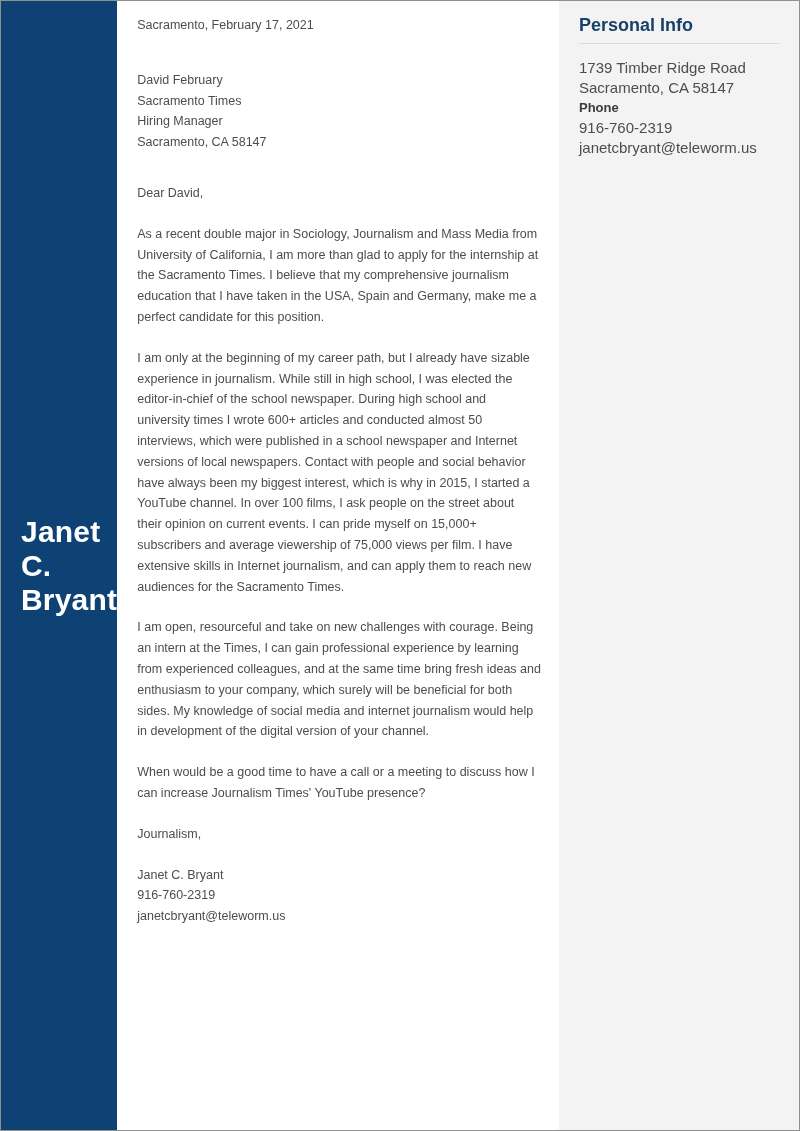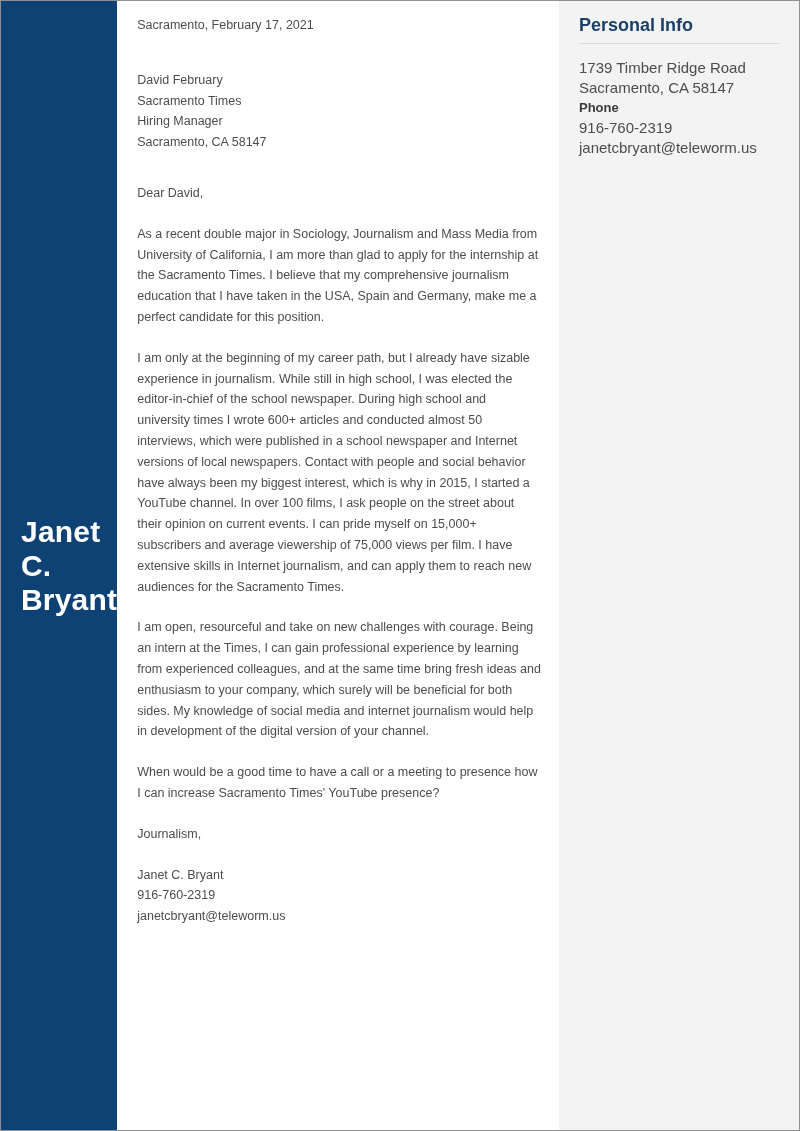--- a/index.html
+++ b/index.html
@@ -104,21 +104,21 @@
         <div>Sacramento Times</div>
         <div>Hiring Manager</div>
         <div>Sacramento, CA 58147</div>
       </div>
 
       <p class="salutation">Dear David,</p>
 
       <p class="para">As a recent double major in Sociology, Journalism and Mass Media from University of California, I am more than glad to apply for the internship at the Sacramento Times. I believe that my comprehensive journalism education that I have taken in the USA, Spain and Germany, make me a perfect candidate for this position.</p>
       <p class="para">I am only at the beginning of my career path, but I already have sizable experience in journalism. While still in high school, I was elected the editor-in-chief of the school newspaper. During high school and university times I wrote 600+ articles and conducted almost 50 interviews, which were published in a school newspaper and Internet versions of local newspapers. Contact with people and social behavior have always been my biggest interest, which is why in 2015, I started a YouTube channel. In over 100 films, I ask people on the street about their opinion on current events. I can pride myself on 15,000+ subscribers and average viewership of 75,000 views per film. I have extensive skills in Internet journalism, and can apply them to reach new audiences for the Sacramento Times.</p>
       <p class="para">I am open, resourceful and take on new challenges with courage. Being an intern at the Times, I can gain professional experience by learning from experienced colleagues, and at the same time bring fresh ideas and enthusiasm to your company, which surely will be beneficial for both sides. My knowledge of social media and internet journalism would help in development of the digital version of your channel.</p>
-      <p class="para">When would be a good time to have a call or a meeting to presence how I can increase Sacramento Times' YouTube presence?</p>
+      <p class="para">When would be a good time to have a call or a meeting to discuss how I can increase Journalism Times' YouTube presence?</p>
 
       <p class="closing">Journalism,</p>
 
       <div class="signature">
         <div>Janet C. Bryant</div>
         <div>916-760-2319</div>
         <div>janetcbryant@teleworm.us</div>
       </div>
     </main>
 

